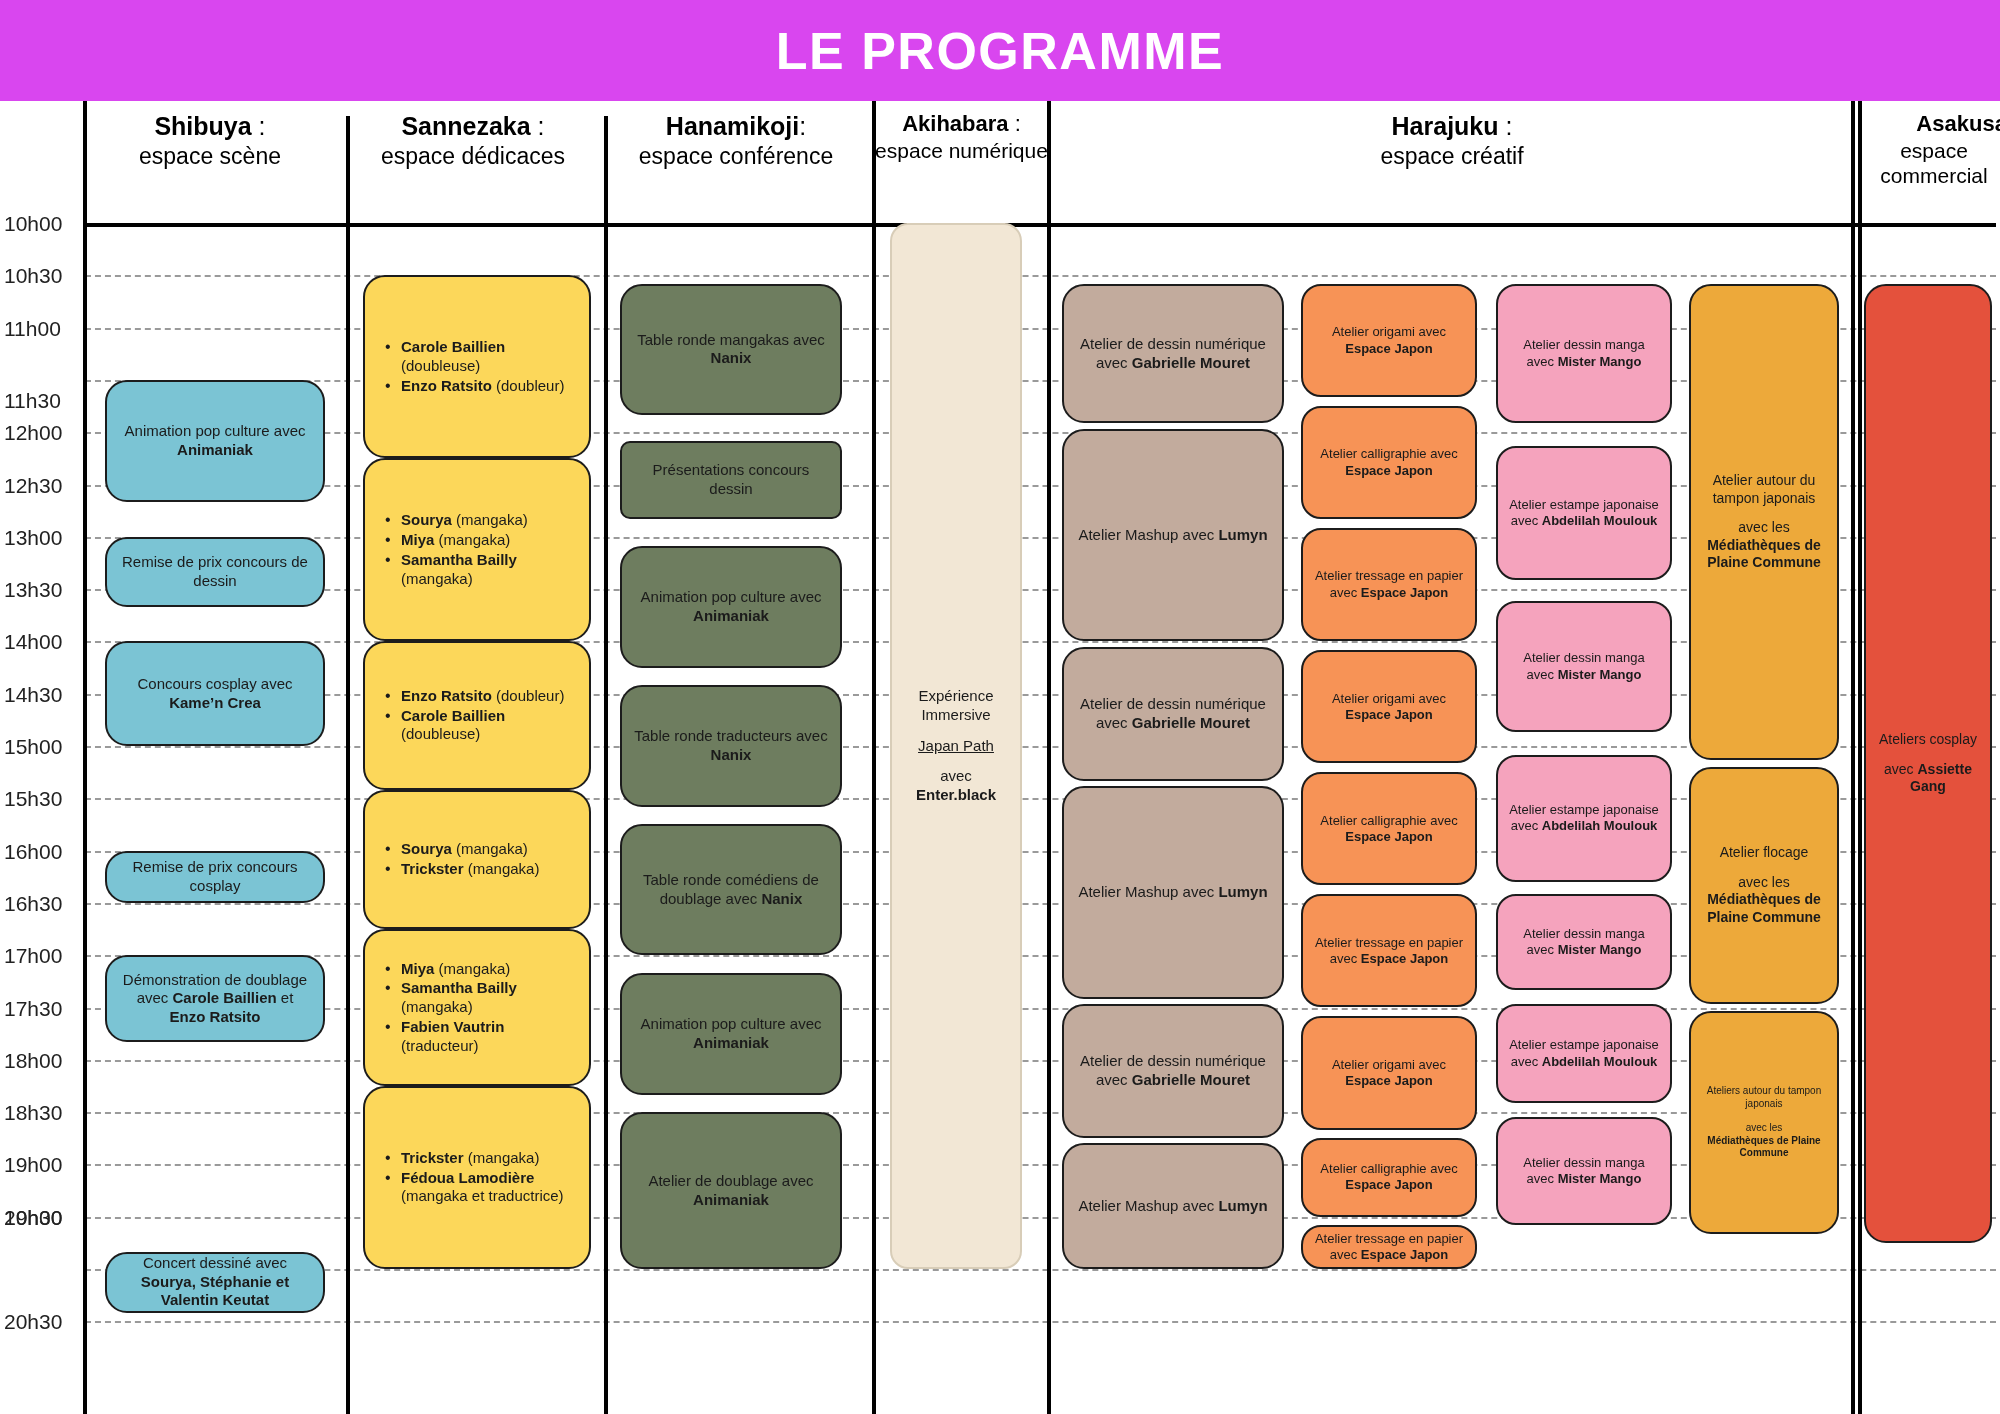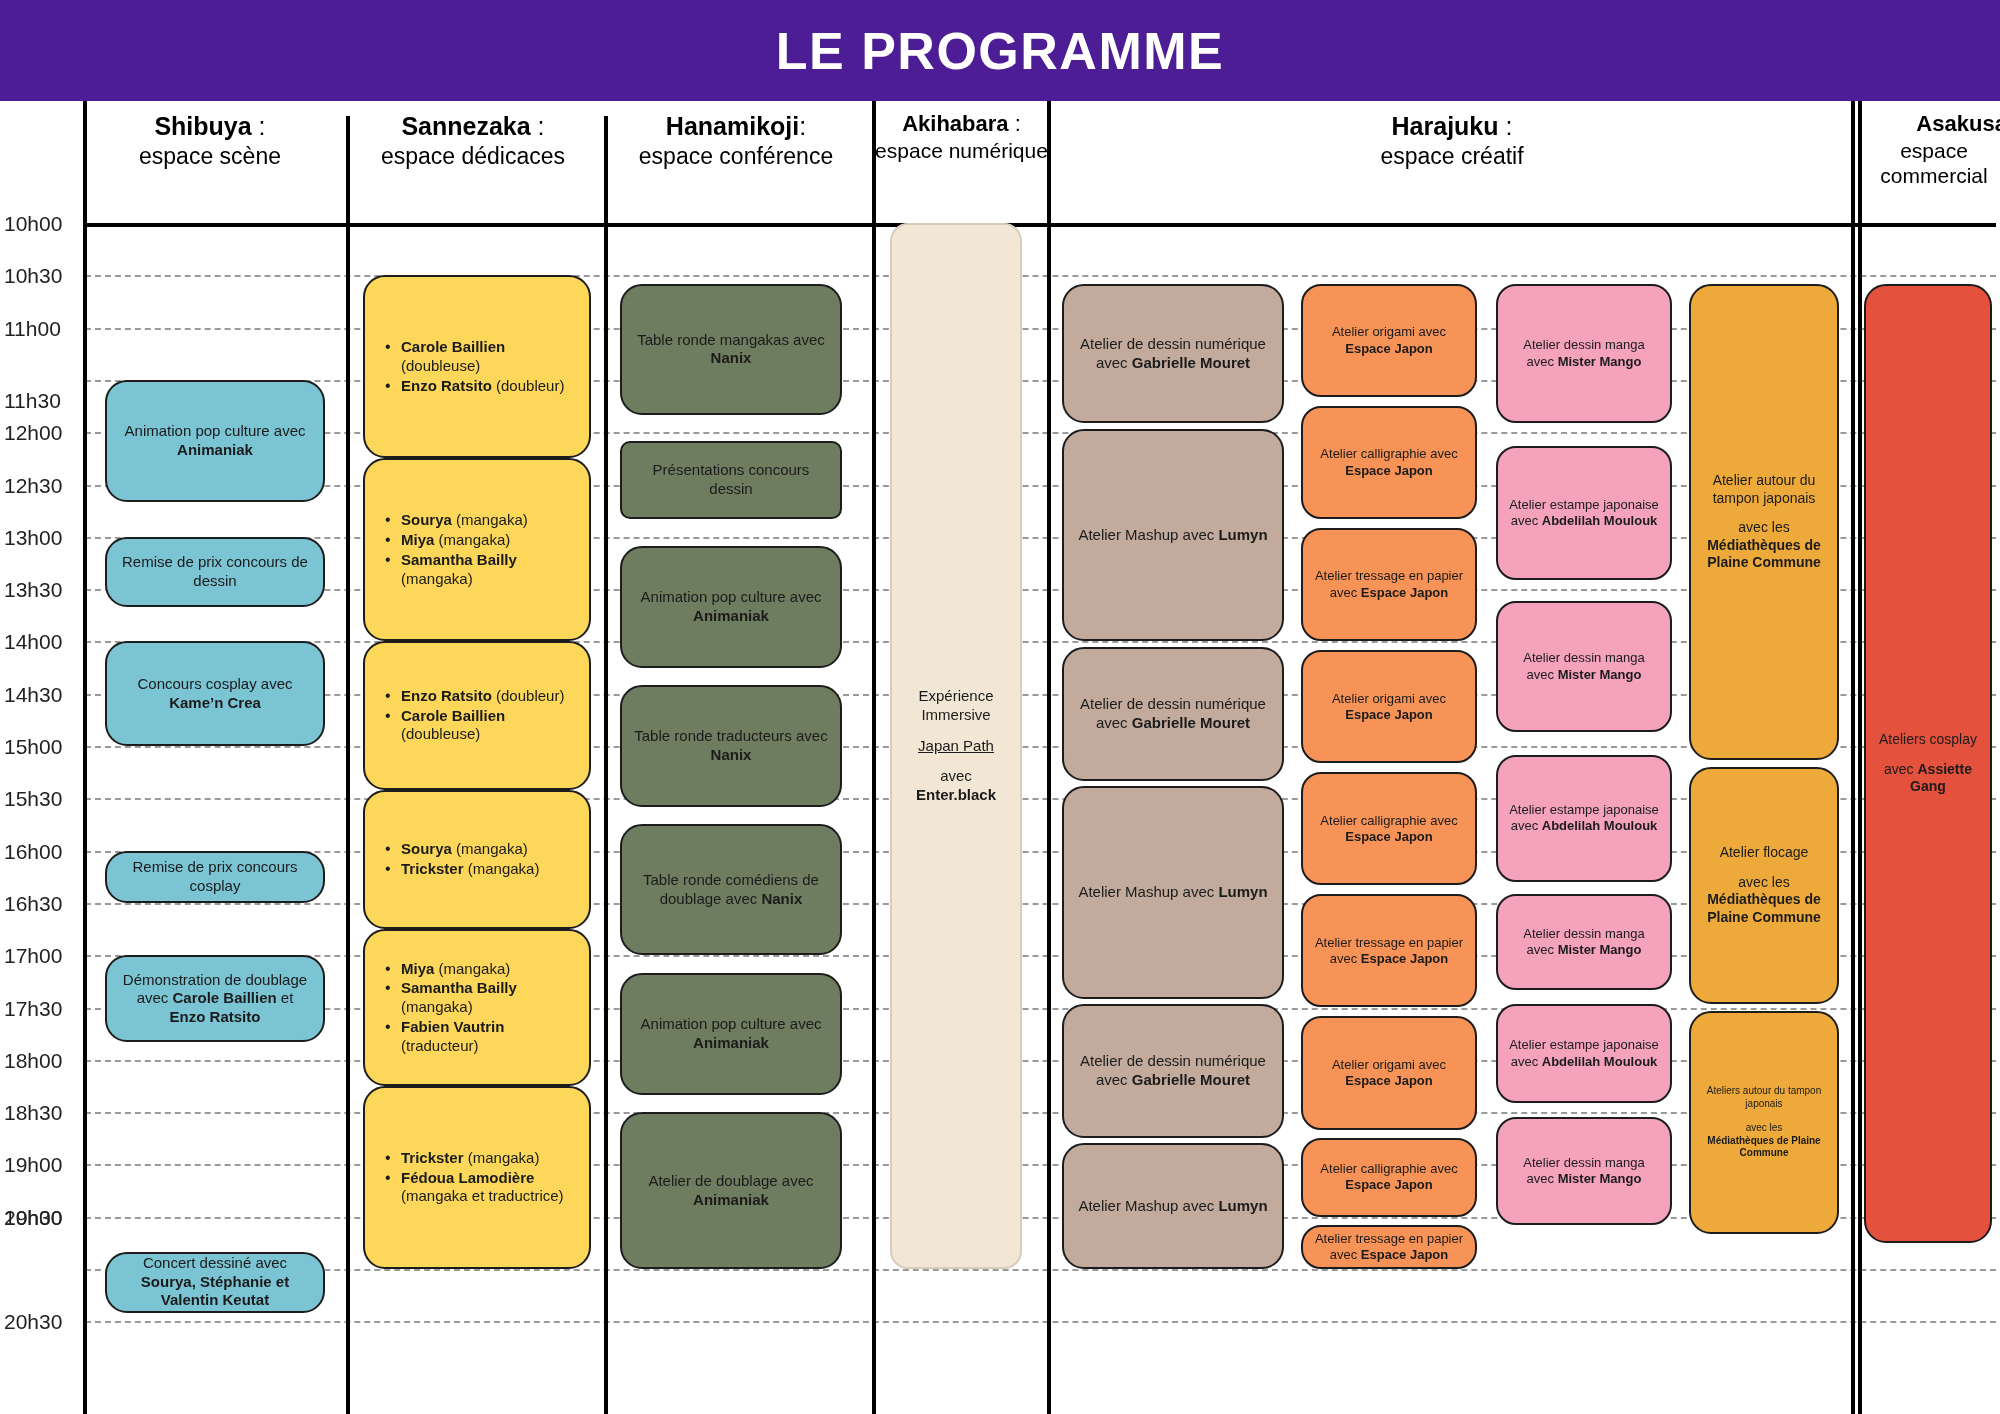--- a/index.html
+++ b/index.html
@@ -8,21 +8,21 @@
     background: #ffffff;
     font-family: "Liberation Sans", sans-serif;
     overflow: hidden;
   }
 
   #page { position: relative; width: 2000px; height: 1414px; }
 
   
   #banner {
     position: absolute; left: 0; top: 0; width: 2000px; height: 101px;
-    background: #4c1d95;
+    background: #d946ef;
     display: flex; align-items: center; justify-content: center;
   }
   #banner-title {
     color: #ffffff; font-size: 52px; font-weight: bold;
     letter-spacing: 1.5px;
   }
 
   
   #header { position: absolute; left: 0; top: 101px; width: 2000px; height: 122px; }
   .col-head {

